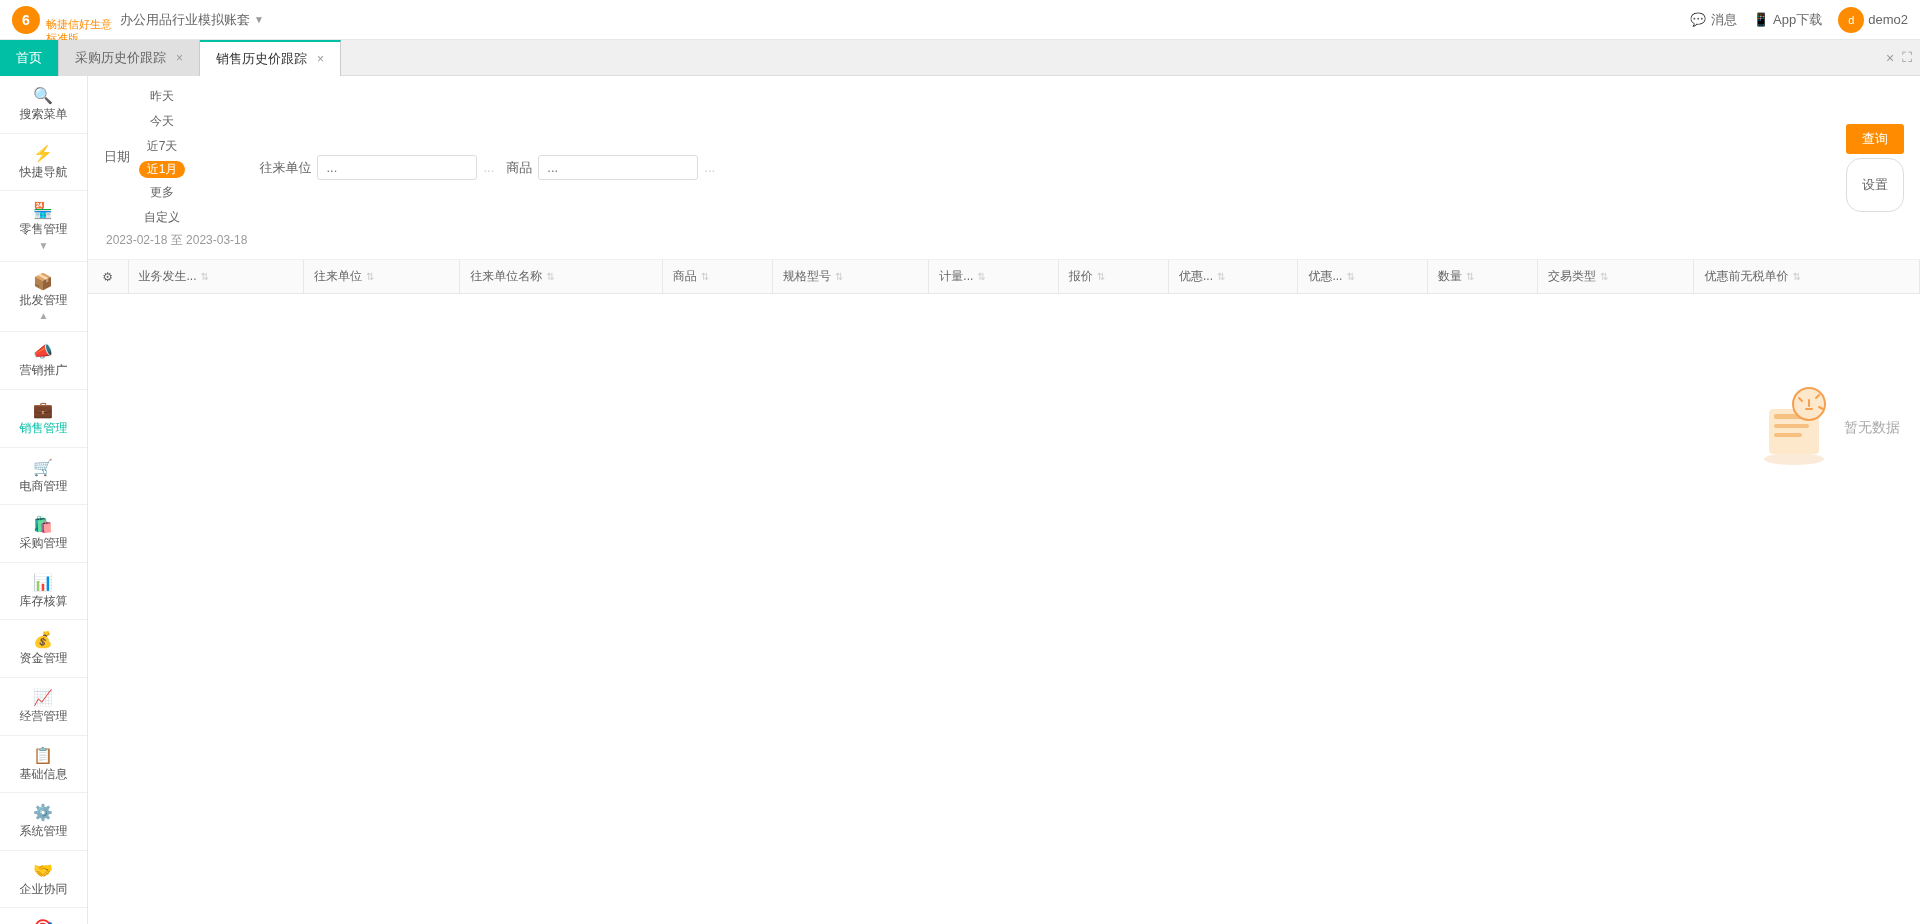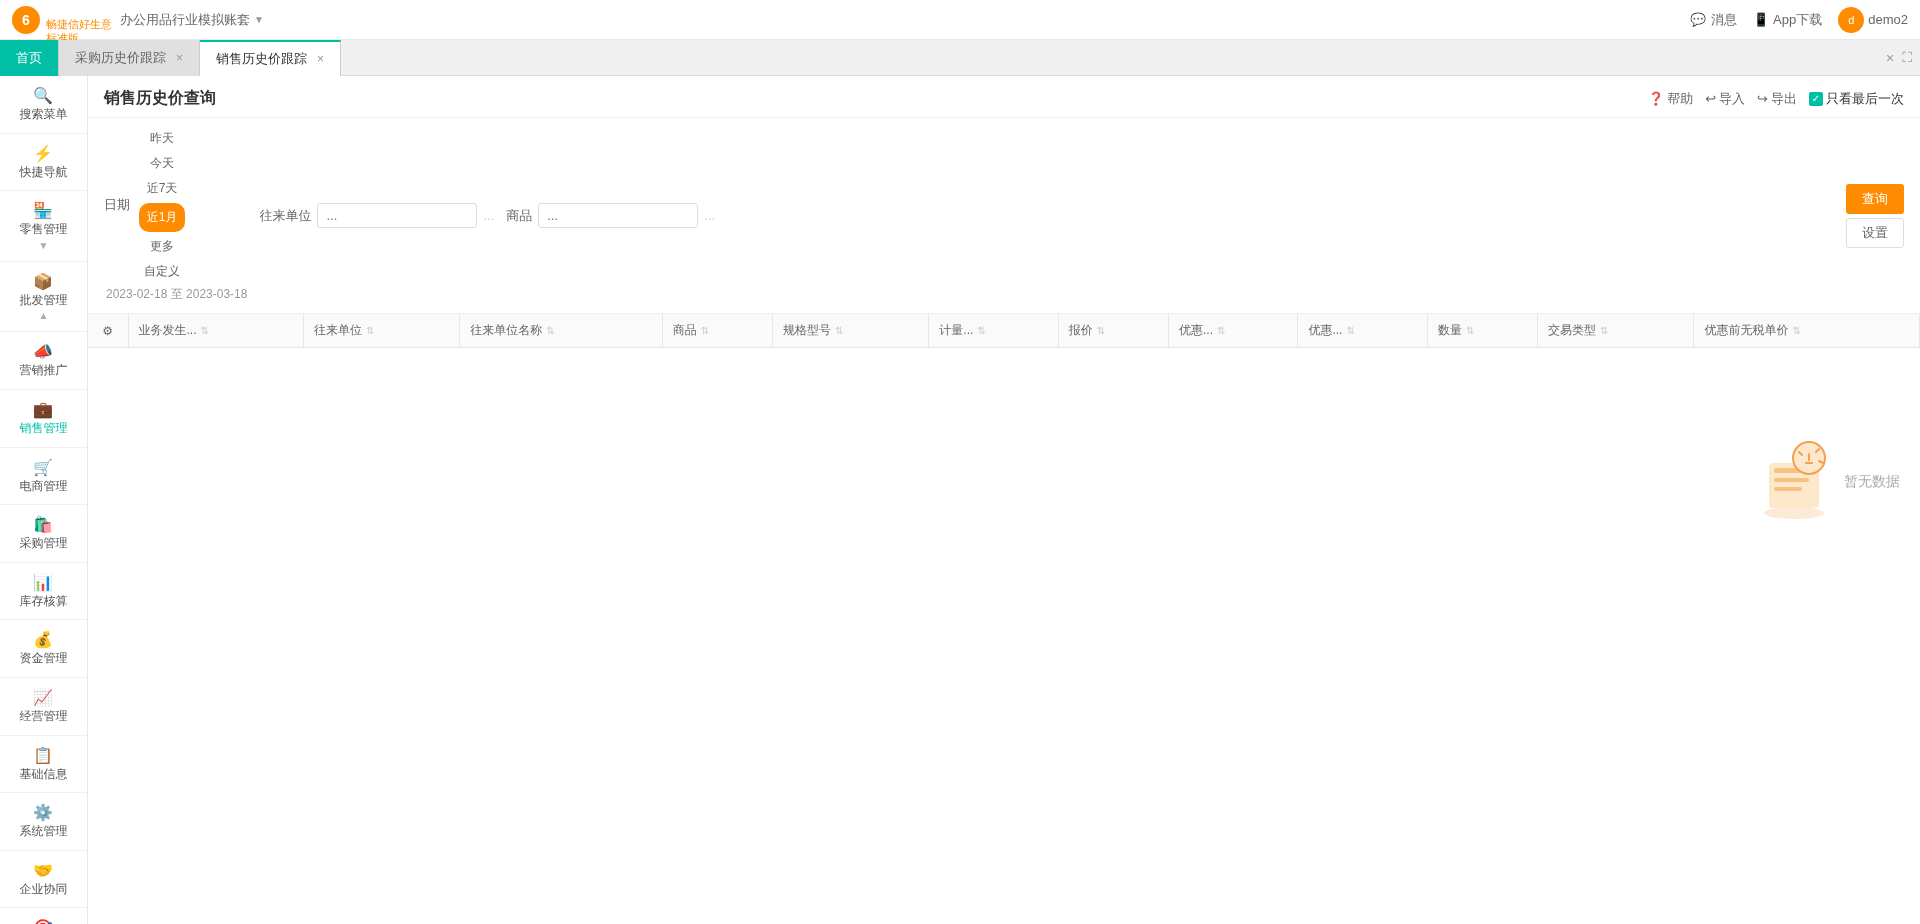--- a/index.html
+++ b/index.html
@@ -117,21 +117,21 @@
       align-items: center;
       gap: 12px;
       border-bottom: 1px solid #f0f0f0;
       flex-wrap: wrap;
       background: #fff;
     }
     .filter-group { display: flex; align-items: center; gap: 6px; }
     .filter-label { color: #666; font-size: 13px; white-space: nowrap; }
     .date-btns { display: flex; align-items: center; gap: 4px; flex-direction: column; }
     .date-btn { padding: 2px 8px; font-size: 12px; color: #666; cursor: pointer; border-radius: 3px; }
-    .date-btn.active { background: #ff8c00; color: #fff; border-radius: 10px; padding: 6px 8px; }
+    .date-btn.active { background: #ff8c00; color: #fff; border-radius: 10px; padding: 0 8px; }
     .date-range { font-size: 12px; color: #999; margin-left: 2px; }
     .filter-input {
       border: 1px solid #ddd;
       border-radius: 3px;
       padding: 4px 8px;
       font-size: 13px;
       color: #333;
       width: 200px;
       outline: none;
     }
@@ -143,22 +143,22 @@
       border-radius: 3px;
       padding: 6px 16px;
       font-size: 13px;
       cursor: pointer;
       white-space: nowrap;
     }
     .settings-btn {
       background: #fff;
       color: #666;
       border: 1px solid #ddd;
-      border-radius: 3px;
-      padding: 5px 12px;
+      border-radius: 15px;
+      padding: 17px 12px;
       font-size: 13px;
       cursor: pointer;
     }
     .filter-section { display: flex; flex-direction: column; gap: 4px; }
 
     
     .table-wrapper { overflow: auto; }
     .data-table { width: 100%; border-collapse: collapse; }
     .data-table th {
       background: #fafafa;
@@ -306,41 +306,20 @@
     </div>
     <div class="sidebar-item">
       <span class="item-icon">🎯</span>
 
     </div>
 
   </div>
 
   <div class="content-area">
 
-    <div class="page-header">
-      <h2 class="page-title">销售历史价查询</h2>
-      <div class="page-actions">
-        <span>
-          <span>❓</span>
-          <span>帮助</span>
-        </span>
-        <span>
-          <span>↩</span>
-          <span>导入</span>
-        </span>
-        <span>
-          <span>↪</span>
-          <span>导出</span>
-        </span>
-        <span class="checkbox-label">
-          <span class="checkbox-check">✓</span>
-          <span>只看最后一次</span>
-        </span>
-      </div>
-    </div>
 
     <div class="filter-bar">
       <div class="filter-section">
         <div class="filter-group">
           <span class="filter-label">日期</span>
           <div class="date-btns">
             <span class="date-btn">昨天</span>
             <span class="date-btn">今天</span>
             <span class="date-btn">近7天</span>
             <span class="date-btn active">近1月</span>

